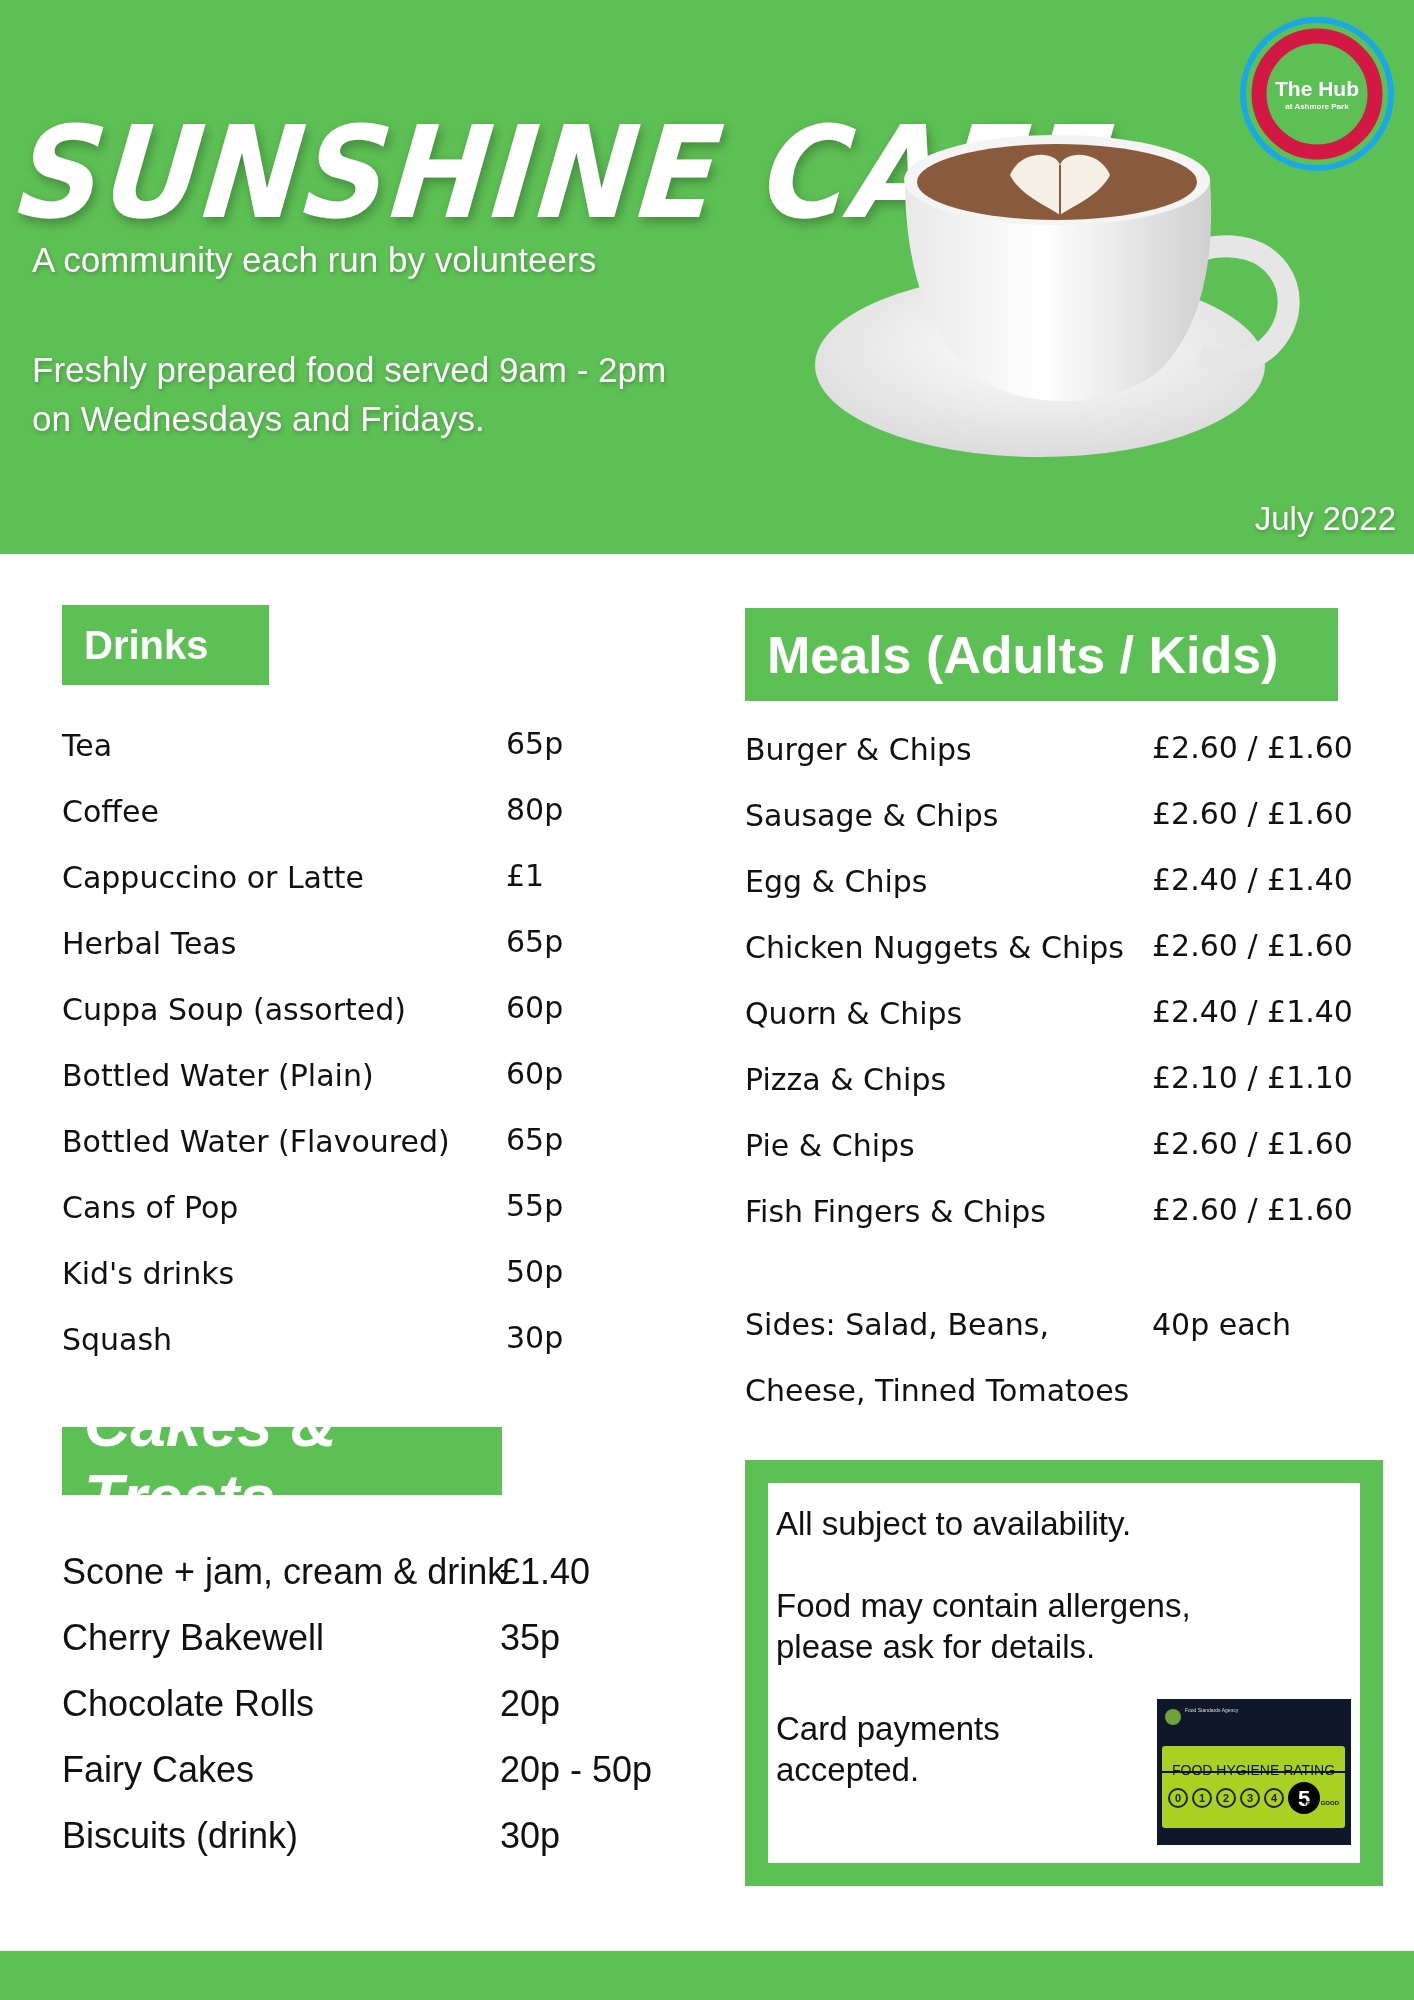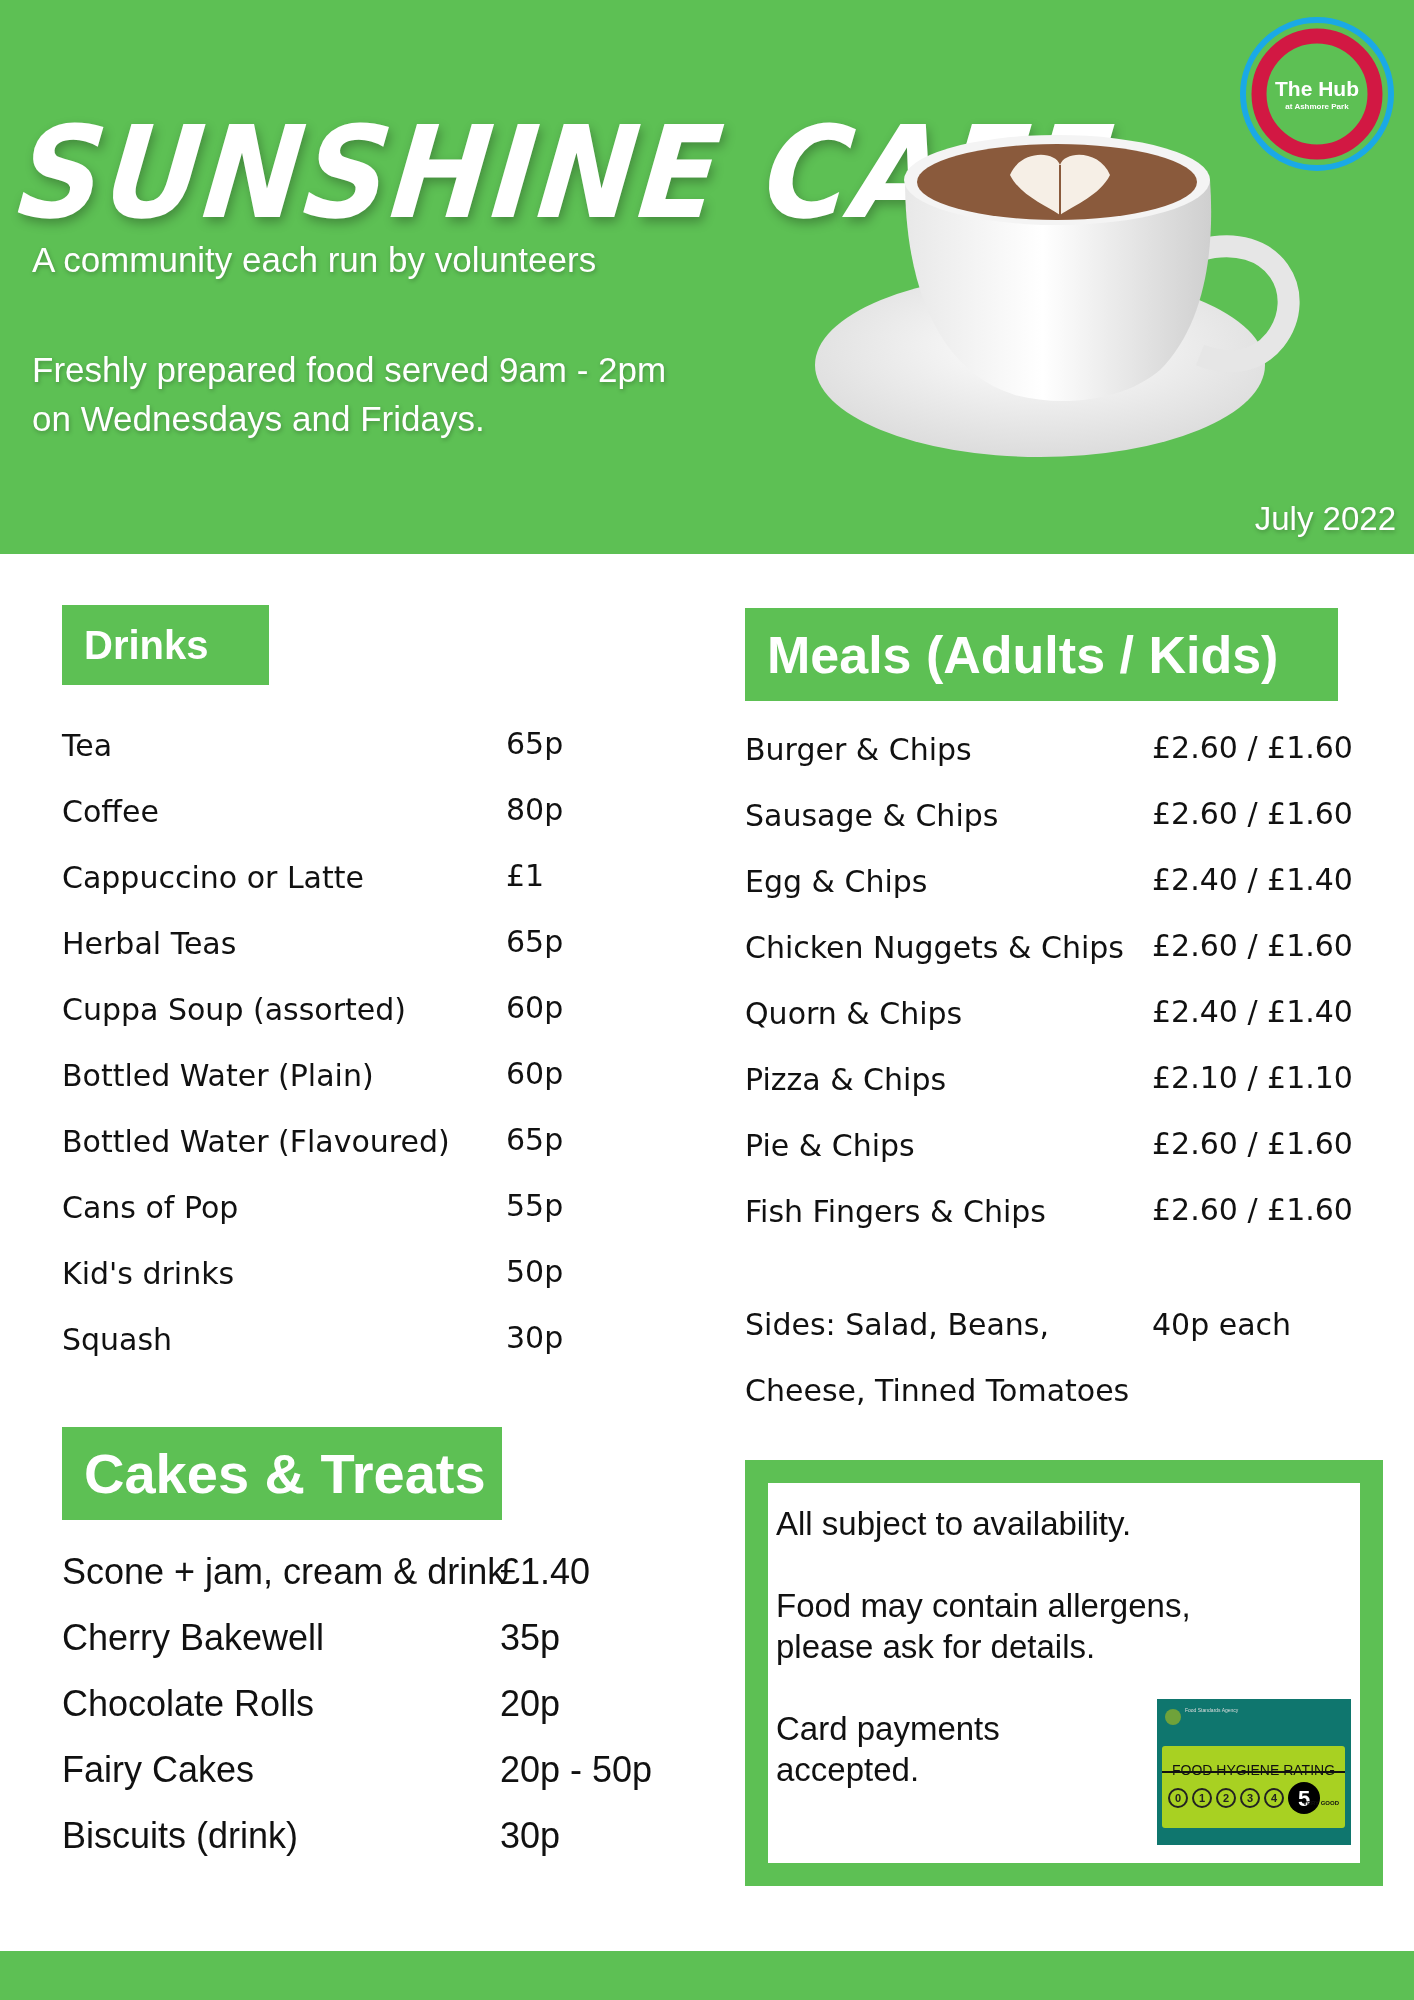--- a/index.html
+++ b/index.html
@@ -22,39 +22,39 @@
     .logo { position: absolute; left: 1238px; top: 15px; width: 158px; height: 158px; }
     .logo-text { position: absolute; left: 0; top: 62px; width: 158px; text-align: center; color: #fff; font-family: "Liberation Sans", sans-serif; font-weight: bold; }
     .logo-text .main { font-size: 21px; display: block; }
     .logo-text .sub { font-size: 8px; display: block; margin-top: 1px; }
 
     .cup { position: absolute; left: 805px; top: 120px; width: 520px; height: 345px; }
 
     .section-head { position: absolute; background: #5dc054; color: #fff; font-family: "Liberation Sans", sans-serif; font-weight: bold; display: flex; align-items: center; padding-left: 22px; }
     .drinks-head { left: 62px; top: 605px; width: 207px; height: 80px; font-size: 40px; }
     .meals-head { left: 745px; top: 608px; width: 593px; height: 93px; font-size: 52px; }
-    .cakes-head { left: 62px; top: 1427px; width: 440px; height: 93px; font-size: 56px; }
+    .cakes-head { left: 62px; top: 1427px; width: 440px; height: 68px; font-size: 64px; font-style: italic; }
 
     .list { position: absolute; font-family: "DejaVu Sans", sans-serif; font-size: 30px; color: #111; }
     .list .row { position: relative; height: 66px; }
     .list .name { position: absolute; left: 0; top: 0; white-space: nowrap; }
     .list .price { position: absolute; top: -2px; white-space: nowrap; }
     .drinks-list { left: 62px; top: 728px; width: 600px; }
     .drinks-list .price { left: 444px; }
     .meals-list { left: 745px; top: 732px; width: 640px; }
     .meals-list .price { left: 407px; }
     .sides { position: absolute; left: 745px; top: 1292px; font-size: 30px; line-height: 66px; width: 640px; }
     .sides .price { position: absolute; left: 407px; top: 0; }
     .cakes-list { left: 62px; top: 1551px; width: 640px; font-family: "Liberation Sans", sans-serif; font-size: 36px; }
     .cakes-list .price { left: 438px; top: 0; }
 
     .info-box { position: absolute; left: 745px; top: 1460px; width: 638px; height: 426px; background: #5dc054; padding: 23px; }
     .info-inner { position: relative; width: 100%; height: 100%; background: #fff; font-family: "Liberation Sans", sans-serif; font-size: 33px; line-height: 41px; color: #111; padding: 20px 8px; }
     .info-inner p { margin-bottom: 41px; }
-    .fhrs { position: absolute; left: 389px; top: 216px; width: 194px; height: 146px; background: #0f766e; }
+    .fhrs { position: absolute; left: 389px; top: 216px; width: 194px; height: 146px; background: #0f172a; }
     .fhrs .fsa { position: absolute; left: 8px; top: 10px; width: 16px; height: 16px; border-radius: 50%; background: #6fa23a; }
     .fhrs .fsa-text { position: absolute; left: 28px; top: 8px; color: #ddd; font-size: 5px; line-height: 6px; font-family: "Liberation Sans", sans-serif; }
     .fhrs .note { position: absolute; right: 6px; top: 12px; color: #ccc; font-size: 4px; line-height: 5px; width: 50px; font-family: "Liberation Sans", sans-serif; }
     .fhrs .band { position: absolute; left: 5px; top: 47px; width: 183px; height: 82px; background: #a8d122; border-radius: 3px; }
     .fhrs .band-title { position: absolute; left: 0; top: 4px; width: 100%; text-align: center; font-size: 14px; color: #111; font-family: "Liberation Sans", sans-serif; }
     .fhrs .band-line { position: absolute; left: 0; top: 25px; width: 100%; height: 2px; background: #111; }
     .fhrs .circles { position: absolute; left: 6px; top: 36px; display: flex; align-items: center; gap: 4px; }
     .fhrs .c { width: 20px; height: 20px; border-radius: 50%; border: 2px solid #222; font-size: 11px; display: flex; align-items: center; justify-content: center; color: #222; font-family: "Liberation Sans", sans-serif; font-weight: bold; }
     .fhrs .c5 { width: 32px; height: 32px; background: #000; color: #fff; font-size: 22px; border: none; }
     .fhrs .verygood { position: absolute; right: 6px; bottom: 4px; font-size: 6px; color: #111; font-family: "Liberation Sans", sans-serif; font-weight: bold; }

